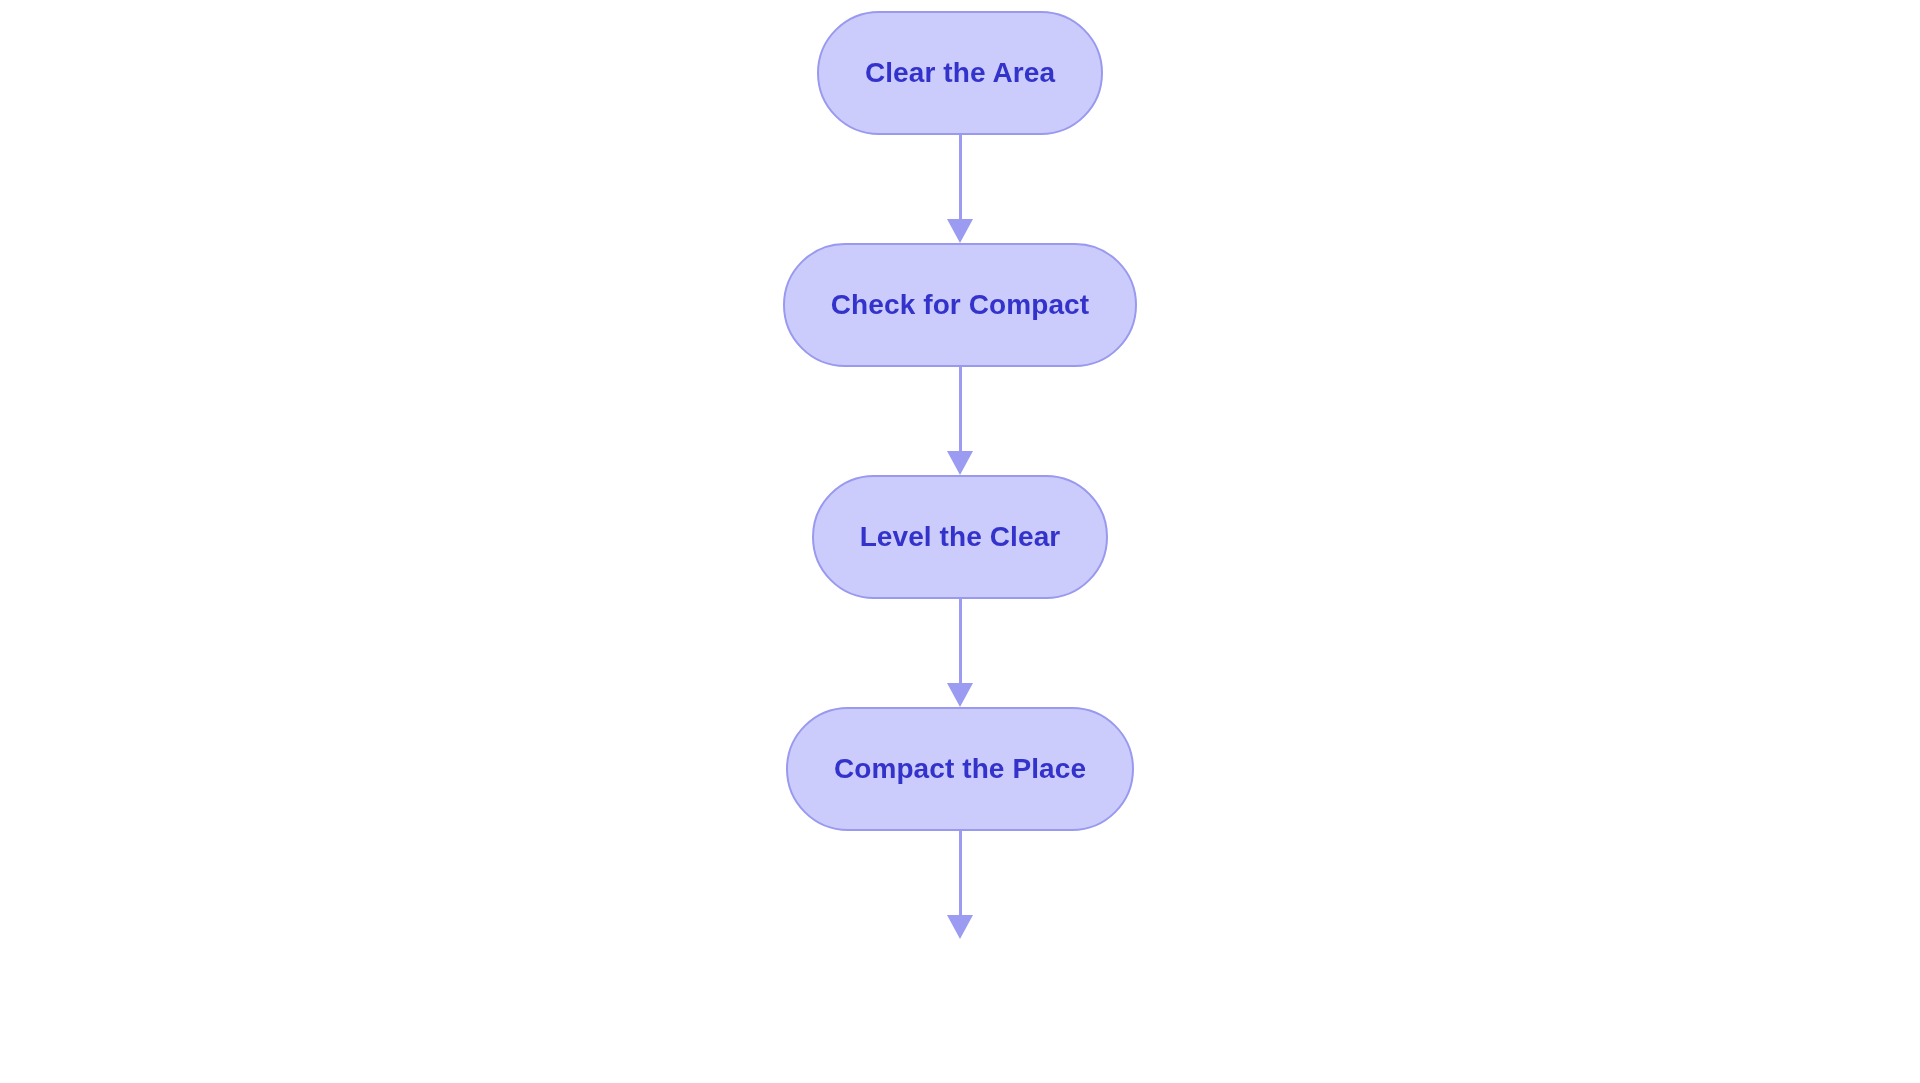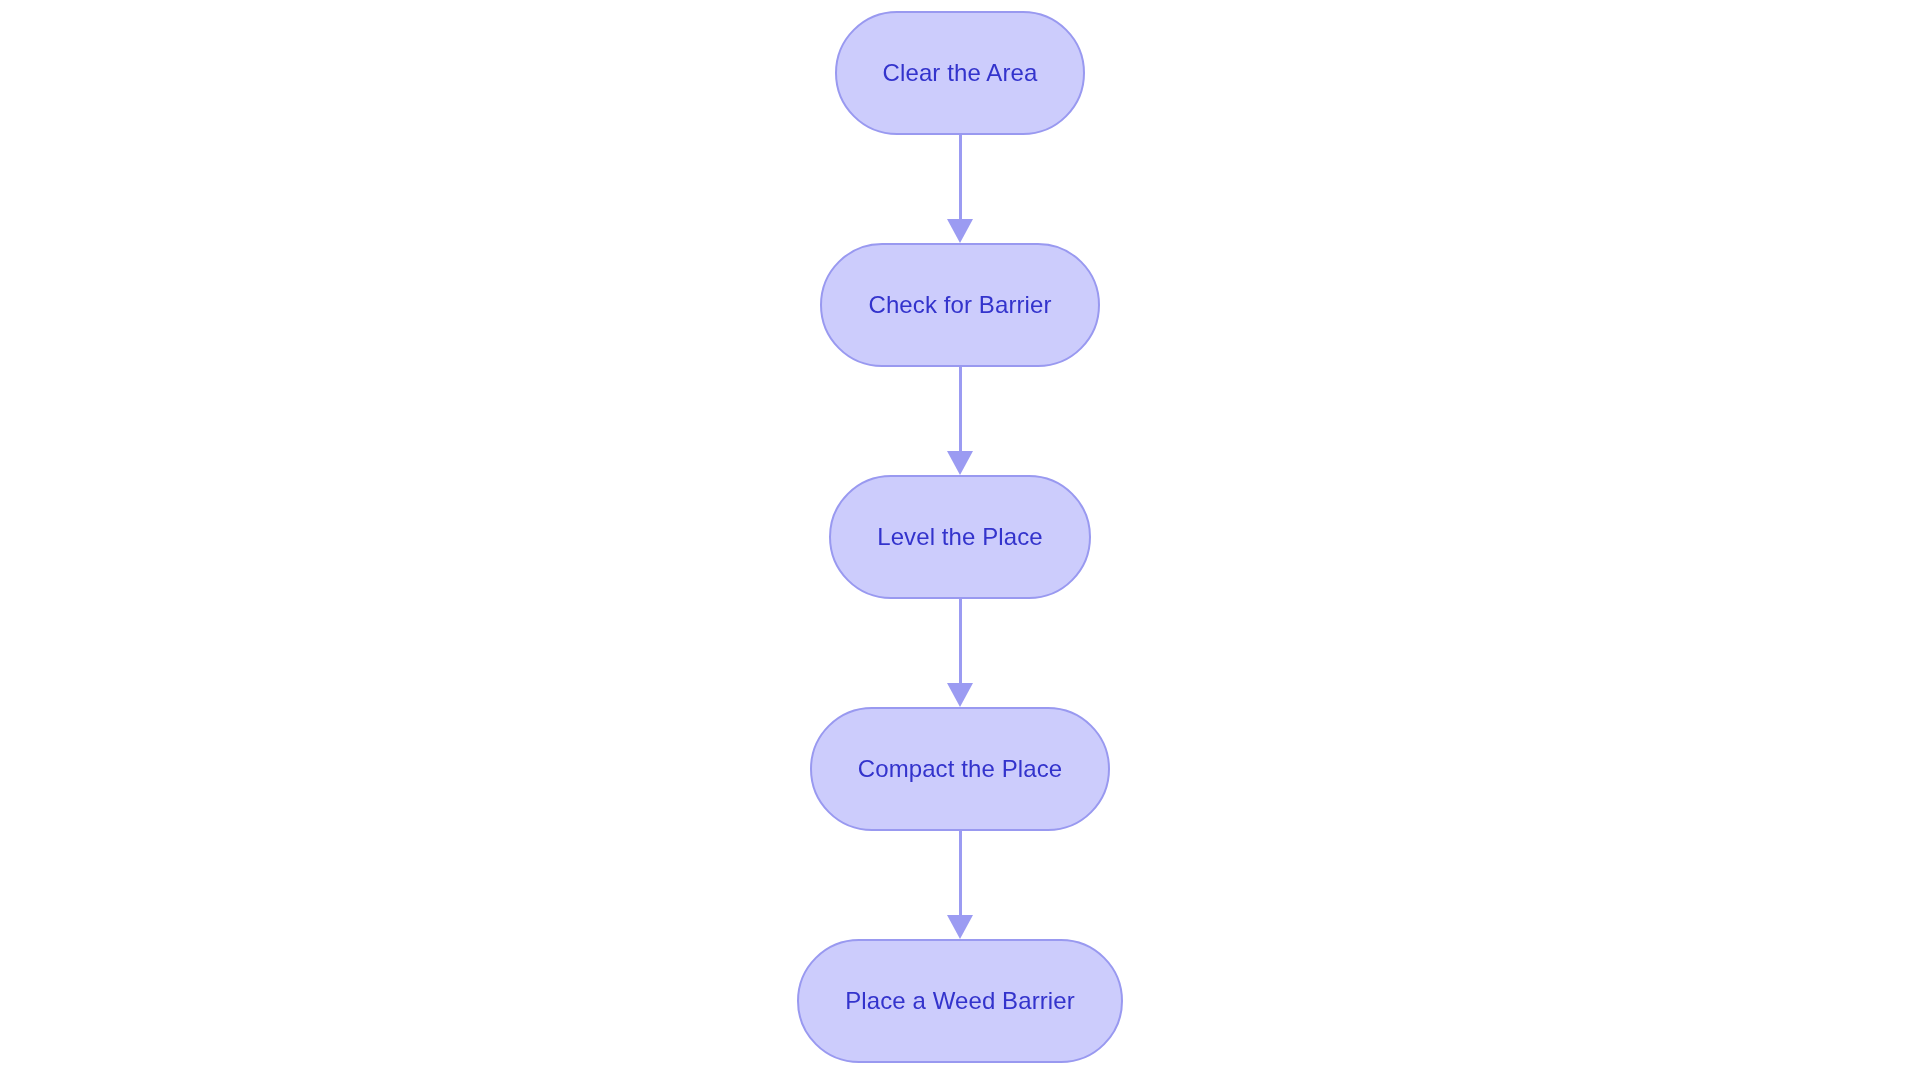--- a/index.html
+++ b/index.html
@@ -37,23 +37,23 @@
     box-sizing: border-box;
     height: 124px;
     border-radius: 62px;
     background: #ccccfc;
     border: 2px solid #9999f0;
     color: #3333cc;
     display: flex;
     align-items: center;
     justify-content: center;
     padding: 0 46px;
-    font-size: 24px;
+    font-size: 28px;
     font-family: "Liberation Sans", sans-serif;
-    font-weight: 400;
+    font-weight: 700;
     letter-spacing: 0.1px;
     white-space: nowrap;
     line-height: 1;
   }
 
   
   .flow-connector {
     width: 40px;
     height: 108px;
     position: relative;
@@ -88,44 +88,41 @@
     <div class="flow-node">
       <span>Clear the Area</span>
     </div>
 
     <div class="flow-connector">
       <div class="connector-stem"></div>
       <div class="connector-arrowhead"></div>
     </div>
 
     <div class="flow-node">
-      <span>Check for Barrier</span>
+      <span>Check for Compact</span>
     </div>
 
     <div class="flow-connector">
       <div class="connector-stem"></div>
       <div class="connector-arrowhead"></div>
     </div>
 
     <div class="flow-node">
-      <span>Level the Place</span>
+      <span>Level the Clear</span>
     </div>
 
     <div class="flow-connector">
       <div class="connector-stem"></div>
       <div class="connector-arrowhead"></div>
     </div>
 
     <div class="flow-node">
       <span>Compact the Place</span>
     </div>
 
     <div class="flow-connector">
       <div class="connector-stem"></div>
       <div class="connector-arrowhead"></div>
     </div>
 
-    <div class="flow-node">
-      <span>Place a Weed Barrier</span>
-    </div>
 
   </div>
 </div>
 
 </body></html>

